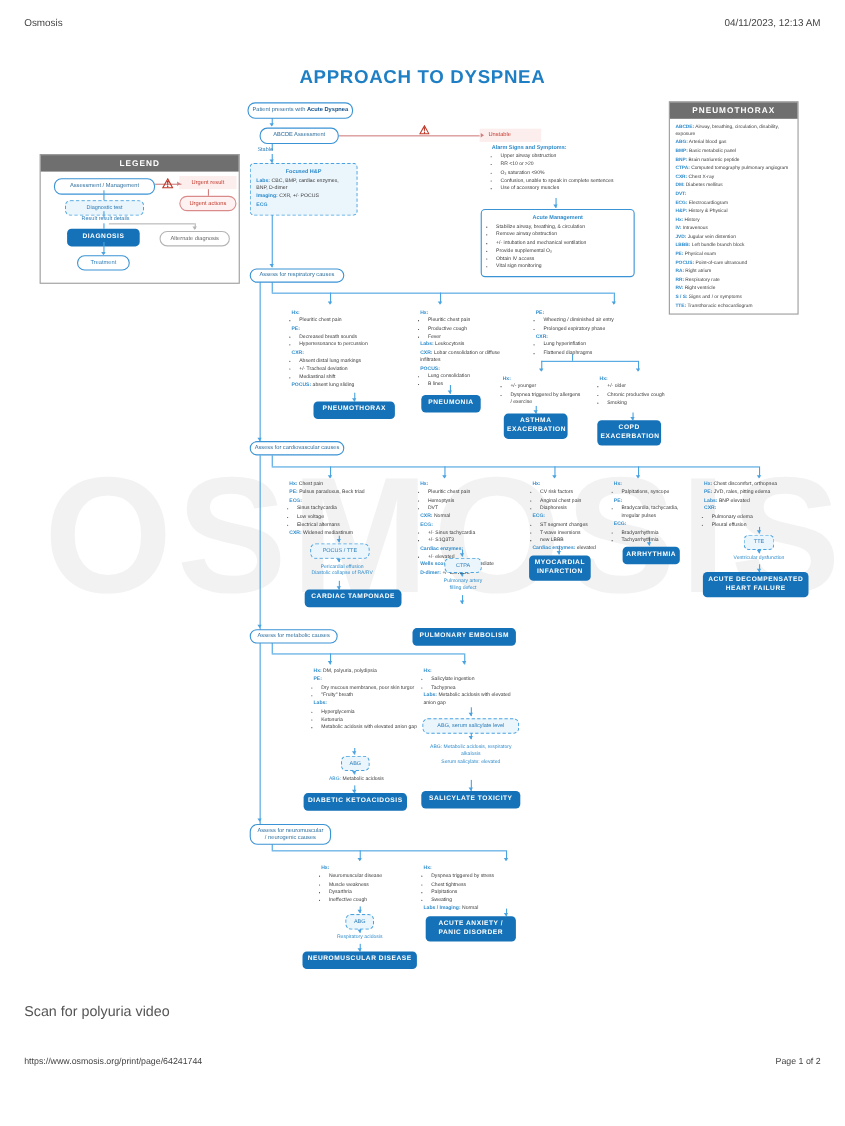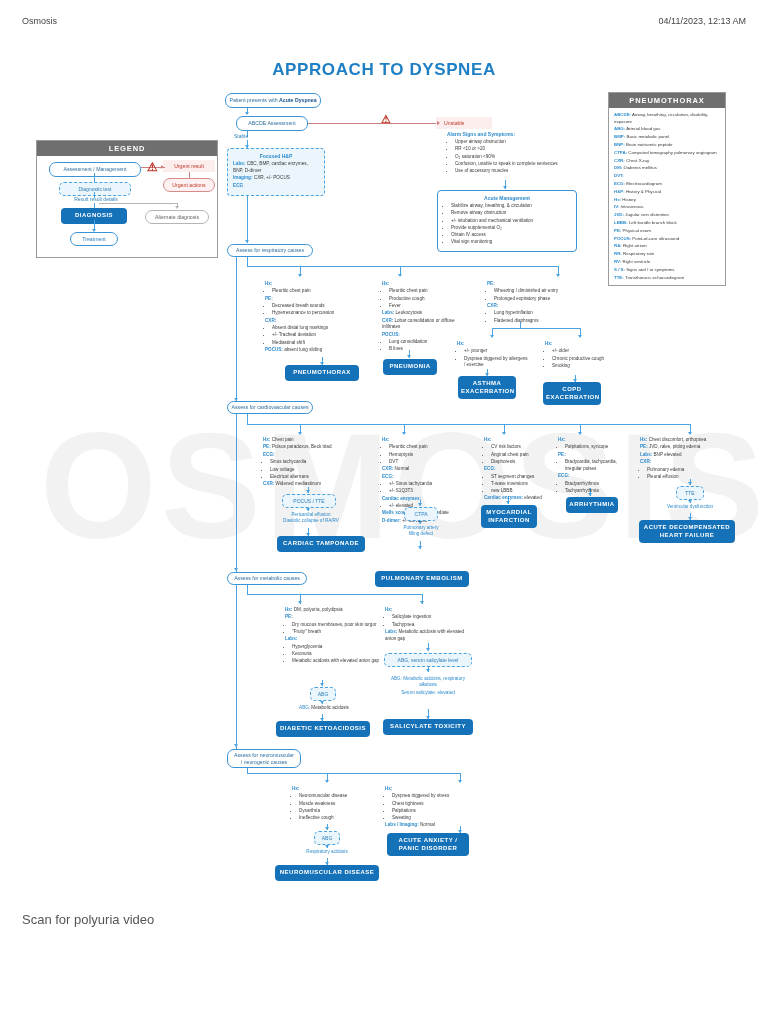--- a/index.html
+++ b/index.html
@@ -591,13 +591,17 @@
         <li>Palpitations</li>
         <li>Sweating</li>
       </ul>
       <div class="ln"><span class="k">Labs / Imaging:</span> Normal</div>
     </div>
   <div class="ln-v" style="left:460px; top:826px; height:7px;"></div>
   <div class="arw" style="left:457.5px; top:830px;"></div>
   <div class="panel dx" style="left:387px; top:833px; width:82px;">ACUTE ANXIETY / PANIC DISORDER</div>
 
   <div class="ftr-scan">Scan for polyuria video</div>
+  <div class="ftr">
+    <span>https://www.osmosis.org/print/page/64241744</span>
+    <span>Page 1 of 2</span>
+  </div>
 </div>
 
 </body></html>

